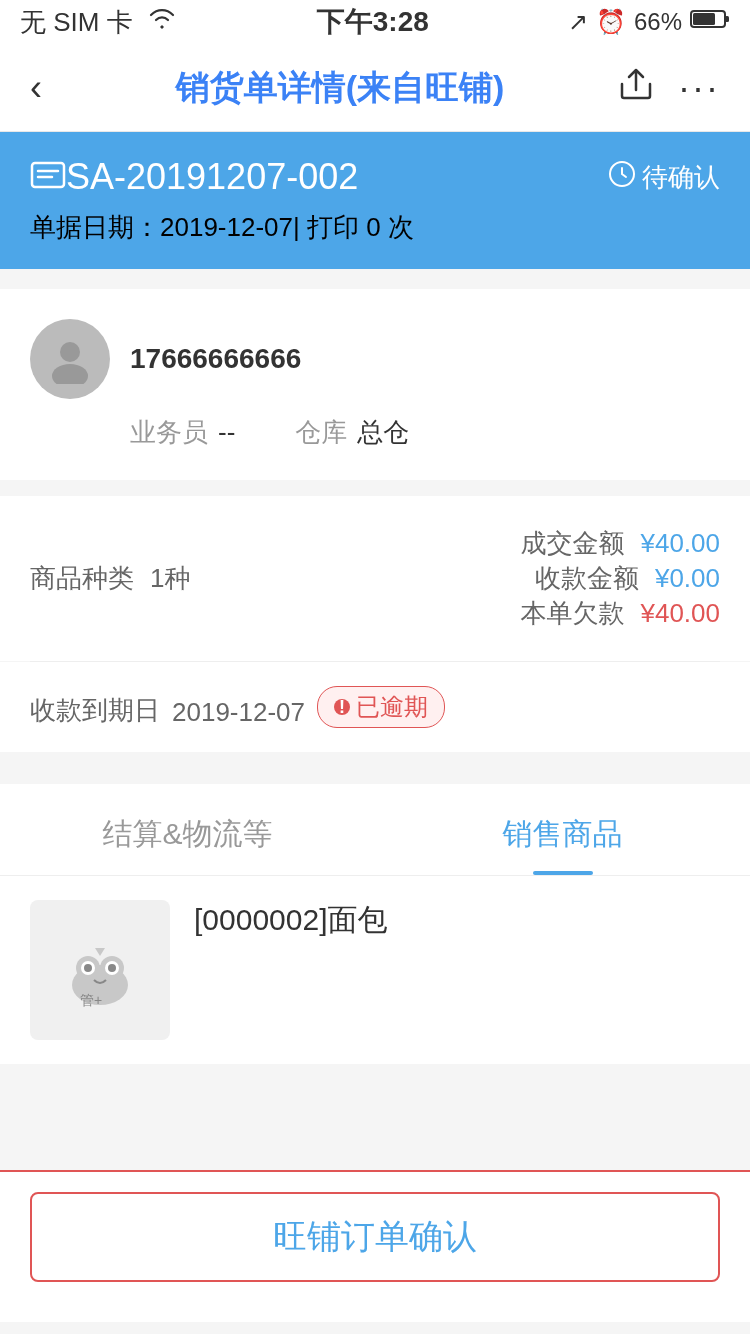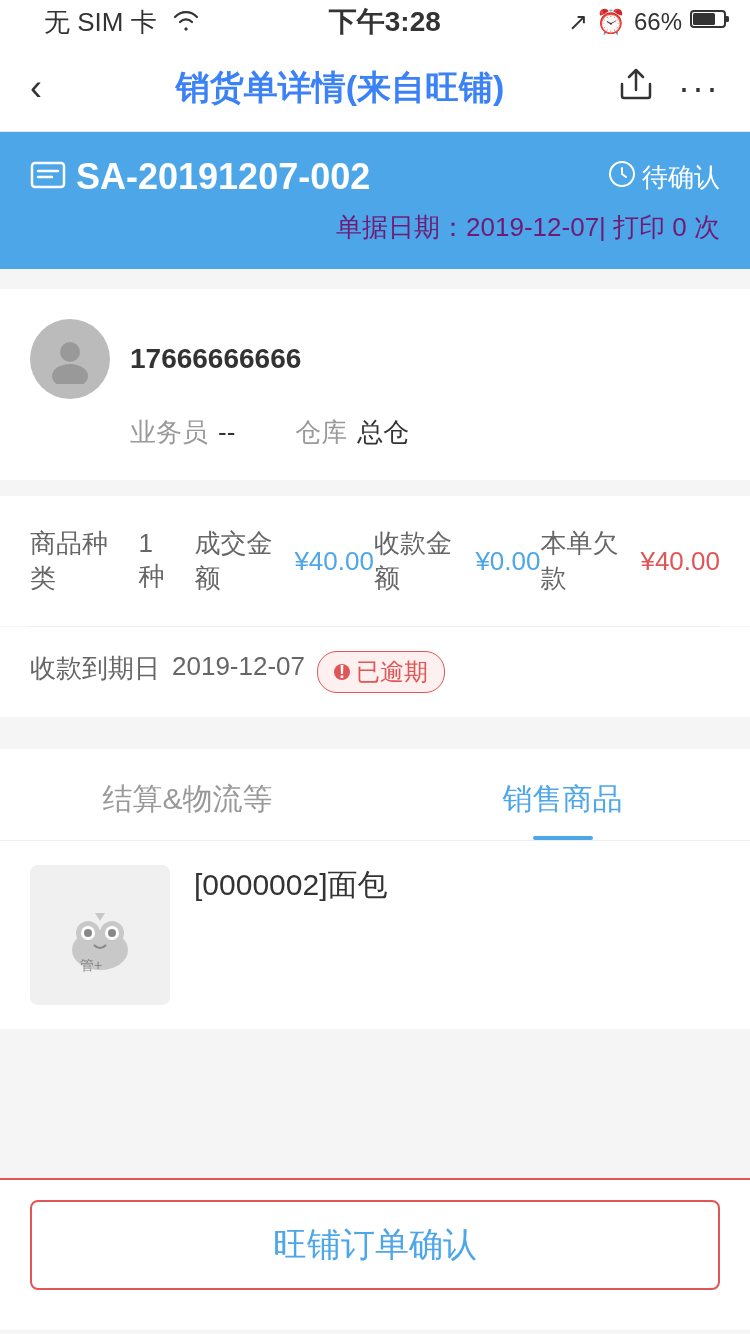--- a/index.html
+++ b/index.html
@@ -19,23 +19,21 @@
       background: #fff;
       display: flex;
       align-items: center;
       justify-content: space-between;
       padding: 0 20px;
       font-size: 26px;
       font-weight: 500;
     }
     .status-left {
       display: flex;
-      align-items: center;
       gap: 13px;
-      margin-left: 24px;
     }
     .status-center {
       font-size: 28px;
       font-weight: 600;
     }
     .status-right {
       display: flex;
       align-items: center;
       gap: 8px;
       font-size: 24px;
@@ -77,37 +75,35 @@
       color: #fff;
     }
     .order-header-top {
       display: flex;
       justify-content: space-between;
       align-items: center;
       margin-bottom: 12px;
     }
     .order-id {
       font-size: 36px;
-      font-weight: bold;
+      font-weight: normal;
       color: #fff;
       display: flex;
       align-items: center;
-      gap: 10px;
     }
     .order-status {
       font-size: 26px;
       color: #fff;
       display: flex;
       align-items: flex-start;
       gap: 6px;
     }
     .order-date {
       font-size: 26px;
-      color: #701a75;
-      text-align: right;
+      color: #000000;
     }
 
     
     .customer-section {
       background: #fff;
       padding: 30px;
       margin-top: 20px;
     }
     .customer-main {
       display: flex;
@@ -184,21 +180,21 @@
     .summary-item {
       display: flex;
       align-items: center;
       gap: 16px;
       font-size: 26px;
       color: #666;
     }
     .summary-right {
       margin-left: auto;
       display: flex;
-      flex-direction: row;
+      flex-direction: column;
       align-items: flex-end;
     }
     .amount-row {
       display: flex;
       align-items: center;
       gap: 16px;
       font-size: 26px;
     }
     .amount-label {
       color: #666;
@@ -210,21 +206,21 @@
     .amount-value-red {
       color: #e05555;
       font-weight: 500;
     }
 
     
     .due-date-section {
       background: #fff;
       padding: 24px 30px;
       display: flex;
-      align-items: flex-start;
+      align-items: flex-end;
       gap: 12px;
       font-size: 26px;
       color: #666;
     }
     .overdue-badge {
       background: #fff0f0;
       border: 1px solid #e05555;
       border-radius: 20px;
       padding: 4px 16px;
       color: #e05555;
@@ -320,21 +316,21 @@
     
     .empty-space {
       background: #f5f5f5;
       flex: 1;
       min-height: 300px;
     }
 
     
     .bottom-bar {
       position: fixed;
-      bottom: 4px;
+      bottom: 12px;
       width: 750px;
       background: #fff;
       padding: 20px 30px 40px;
       border-top: 2px solid #e05555;
       margin-top: 16px;
     }
     .confirm-button {
       width: 100%;
       height: 90px;
       background: #fff;

